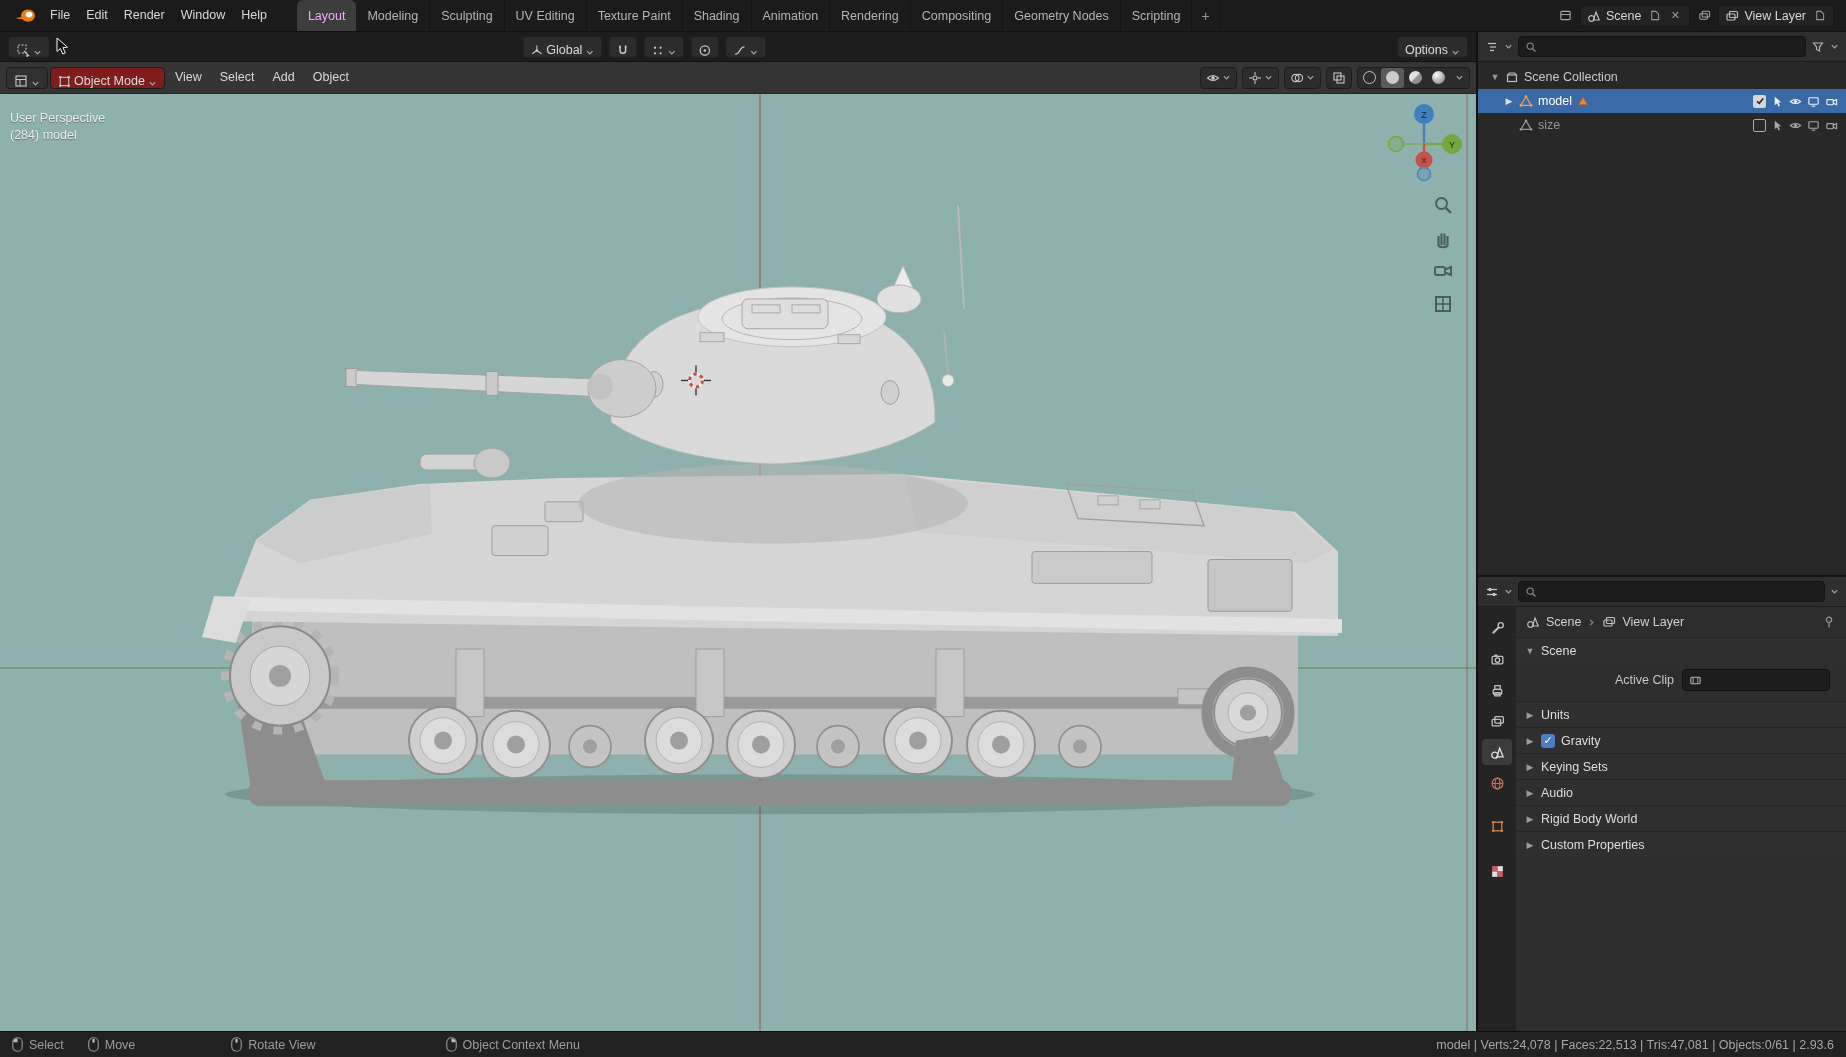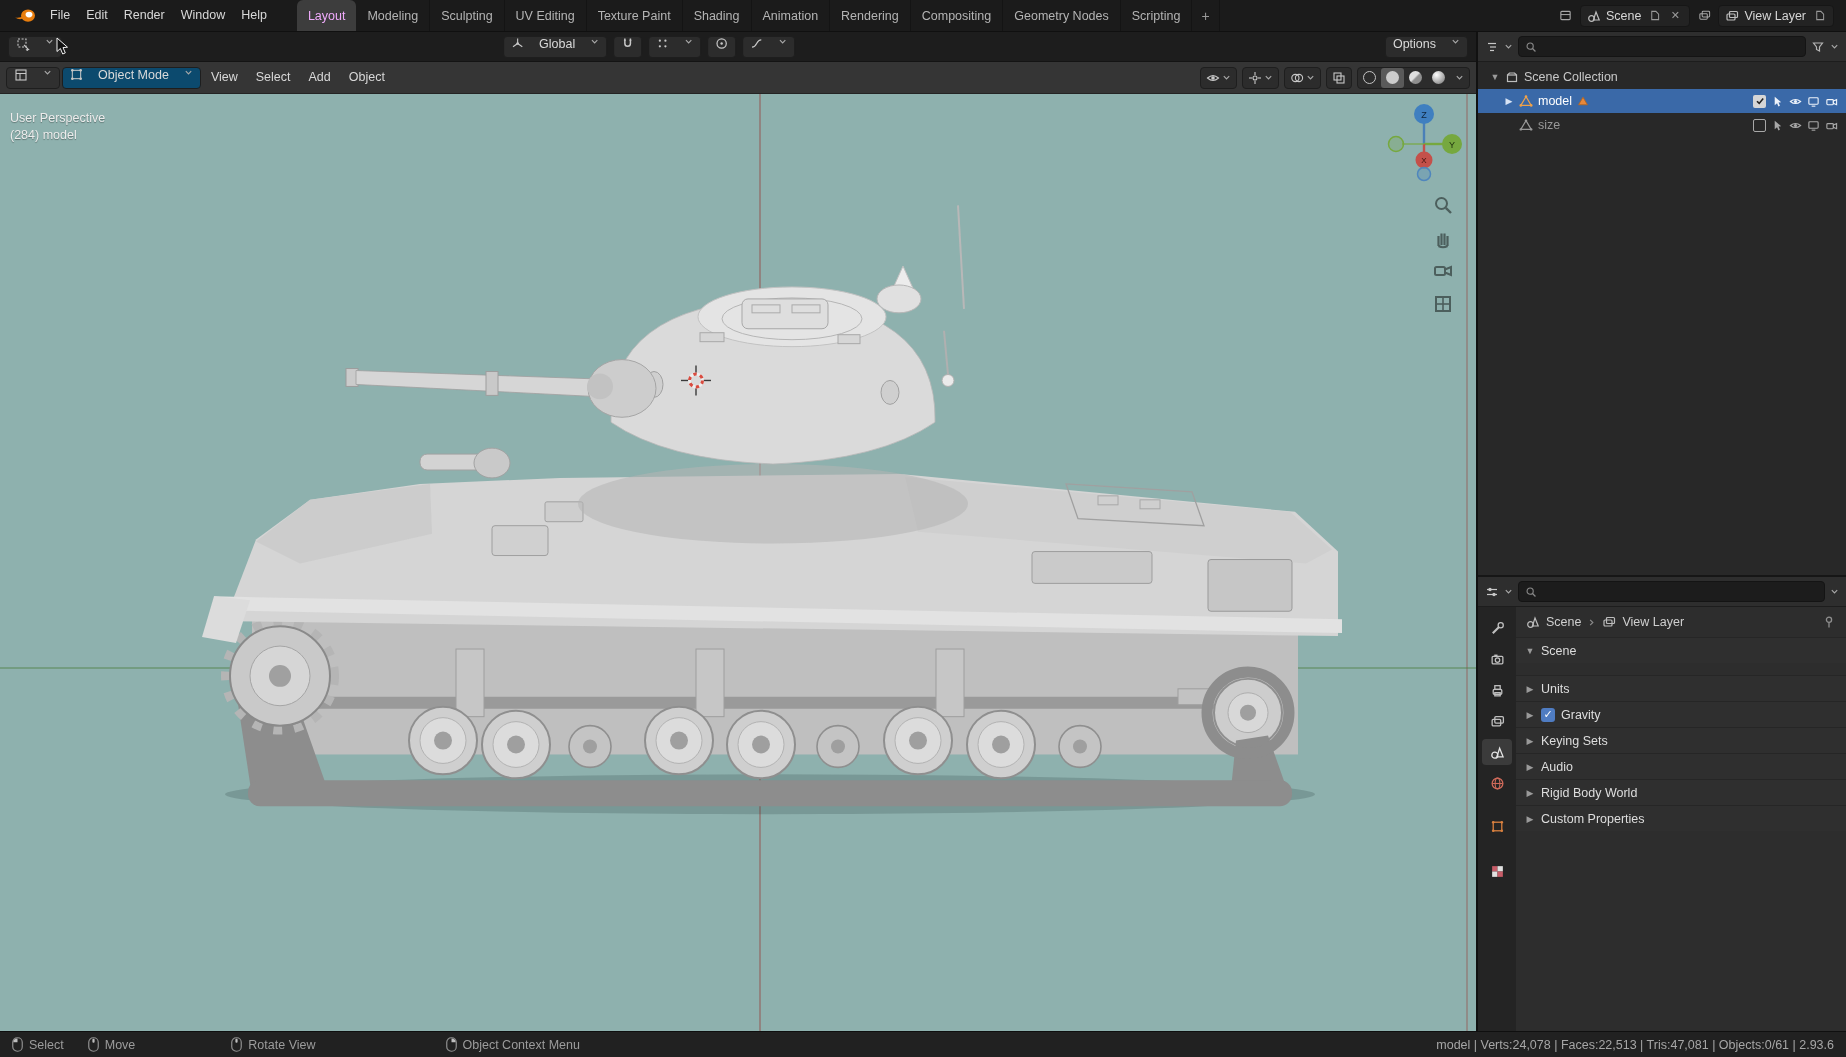--- a/index.html
+++ b/index.html
@@ -18,21 +18,21 @@
   .tab.plus{color:#9a9a9a;font-size:14px;padding:0 9px}
   .tb-right{margin-left:auto;display:flex;align-items:center;gap:6px;padding-right:4px}
   .tb-widget{display:flex;align-items:center;gap:5px;height:22px;background:#232323;border:1px solid #161616;border-radius:4px;padding:0 6px;font-size:12.5px;color:#d6d6d6}
   .mini-btn{display:flex;align-items:center;justify-content:center;width:16px;height:16px;color:#9a9a9a;font-size:11px}
 
   
   .main{flex:1 1 auto;display:flex;min-height:0}
   .vp{flex:1 1 auto;display:flex;flex-direction:column;min-width:0}
   .vp-toolbar{flex:0 0 30px;background:#1d1d1d;display:flex;align-items:center;padding:0 8px;border-bottom:1px solid #141414;position:relative}
   .vp-header{flex:0 0 28px;background:#353535;display:flex;align-items:center;gap:2px;padding:0 6px;border-bottom:1px solid #242424;position:relative}
-  .pill{display:flex;align-items:flex-start;gap:15px;height:22px;padding:0 7px;background:#2c2c2c;border:1px solid #1e1e1e;border-radius:4px;color:#dadada;font-size:12.5px}
+  .pill{display:flex;align-items:flex-end;gap:3px;height:22px;padding:0 7px;background:#2c2c2c;border:1px solid #1e1e1e;border-radius:4px;color:#dadada;font-size:12.5px}
   .toolbar-center{position:absolute;left:42%;top:0;height:100%;display:flex;align-items:center;gap:6px;transform:translateX(-40%)}
   .toolbar-right{margin-left:auto;display:flex;align-items:center}
   .seg{display:flex;align-items:center;height:22px;background:#2c2c2c;border:1px solid #1e1e1e;border-radius:4px;margin-left:5px}
   .seg>span{display:flex;align-items:center;gap:2px;height:100%;padding:0 5px}
   .seg>span.on{background:#5a5a5a;border-radius:3px}
   .sph{width:13px;height:13px;border-radius:50%;display:inline-block}
   .sph.wire{border:1.5px solid #c4c4c4}
   .sph.solid{background:#cccccc}
   .sph.mat{background:linear-gradient(135deg,#e0e0e0 45%,#8f8f8f 55%)}
   .sph.rend{background:radial-gradient(circle at 35% 30%,#ffffff,#6f6f6f)}
@@ -244,21 +244,21 @@
         <div class="pill" style="background:#303030">
           <svg class="ic" width="14" height="14" viewBox="0 0 14 14">
               <rect x="2" y="2" width="10" height="10" fill="none" stroke="#c8c8c8" stroke-width="1.1"></rect>
               <line x1="2" y1="5.5" x2="12" y2="5.5" stroke="#c8c8c8" stroke-width="1"></line>
               <line x1="6" y1="5.5" x2="6" y2="12" stroke="#c8c8c8" stroke-width="1"></line>
             </svg>
           <svg class="ic" width="9" height="9" viewBox="0 0 10 10">
               <path d="M2 3.5 L5 6.5 L8 3.5" stroke="#a8a8a8" fill="none" stroke-width="1.3"></path>
             </svg>
         </div>
-        <div class="pill" style="background:#0c4a6e">
+        <div class="pill" style="background:#7f1d1d">
           <svg class="ic" width="13" height="13" viewBox="0 0 14 14">
               <rect x="2.5" y="2.5" width="9" height="9" fill="none" stroke="#c8c8c8" stroke-width="1.1"></rect>
               <circle cx="2.5" cy="2.5" r="1.4" fill="#c8c8c8"></circle>
               <circle cx="11.5" cy="2.5" r="1.4" fill="#c8c8c8"></circle>
               <circle cx="2.5" cy="11.5" r="1.4" fill="#c8c8c8"></circle>
               <circle cx="11.5" cy="11.5" r="1.4" fill="#c8c8c8"></circle>
             </svg>
           <span>Object Mode</span>
           <svg class="ic" width="9" height="9" viewBox="0 0 10 10">
               <path d="M2 3.5 L5 6.5 L8 3.5" stroke="#a8a8a8" fill="none" stroke-width="1.3"></path>
@@ -716,20 +716,32 @@
                   <circle cx="7" cy="4.8" r="2.6" fill="none" stroke="#8f8f8f" stroke-width="1.3"></circle>
                   <line x1="7" y1="7.4" x2="7" y2="12.5" stroke="#8f8f8f" stroke-width="1.3"></line>
                 </svg>
             </div>
 
             <div class="phead">
               <span class="tri">▼</span>
               <span>Scene</span>
             </div>
             <div class="fields">
+              <div class="frow">
+                <span class="flabel">Active Clip</span>
+                <span class="fjoin">
+                  <span class="fwidget">
+                    <svg class="ic" width="13" height="13" viewBox="0 0 14 14">
+                        <rect x="2" y="3.5" width="10" height="7" rx="1" fill="none" stroke="#b0b0b0" stroke-width="1.2"></rect>
+                        <line x1="4.5" y1="3.5" x2="4.5" y2="10.5" stroke="#b0b0b0" stroke-width="1"></line>
+                        <line x1="9.5" y1="3.5" x2="9.5" y2="10.5" stroke="#b0b0b0" stroke-width="1"></line>
+                      </svg>
+                  </span>
+                </span>
+              </div>
             </div>
 
             <div class="phead">
               <span class="tri">▶</span>
               <span>Units</span>
             </div>
             <div class="phead">
               <span class="tri">▶</span>
               <span class="chk-blue">✓</span>
               <span>Gravity</span>

